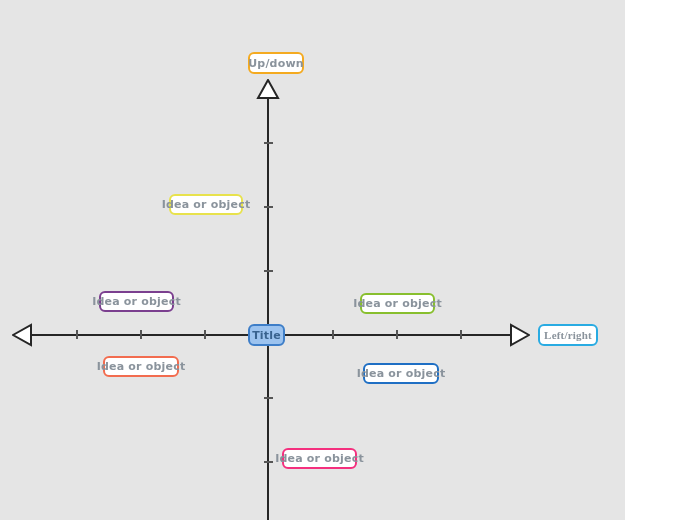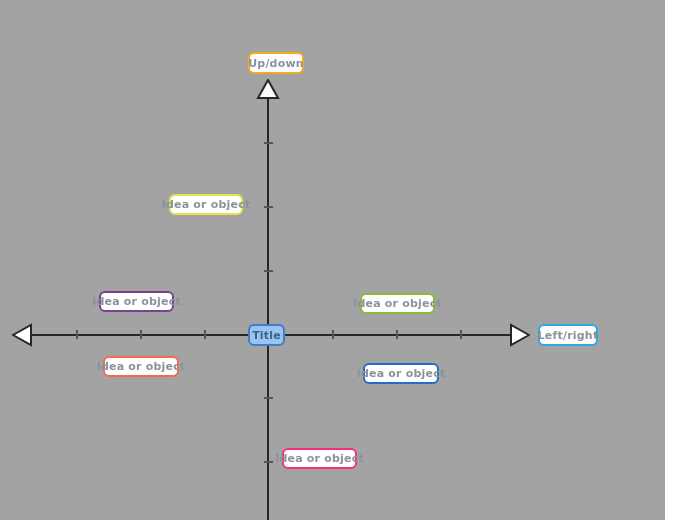--- a/index.html
+++ b/index.html
@@ -7,23 +7,22 @@
     padding: 0;
     background: #ffffff;
   }
   body {
     font-family: "DejaVu Sans", "Liberation Sans", sans-serif;
   }
   #canvas {
     position: relative;
     width: 625px;
     height: 520px;
-    background: #a3a3a3;
+    background: #e5e5e5;
     overflow: hidden;
-    padding-left: 40px;
   }
 
   
   .axis-line {
     position: absolute;
     background: #262626;
   }
   .axis-h {
     height: 2px;
   }
@@ -106,21 +105,21 @@
       <polygon points="19,12 1,2 1,22" fill="#ffffff" stroke="#262626" stroke-width="2" stroke-linejoin="miter"></polygon>
     </svg>
   </div>
   <div class="arrow" id="arrow-up" style="left: 256px; top: 79px; display: block;">
     <svg width="24" height="20" viewBox="0 0 24 20">
       <polygon points="12,1 2,19 22,19" fill="#ffffff" stroke="#262626" stroke-width="2" stroke-linejoin="miter"></polygon>
     </svg>
   </div>
 
   <div class="node" id="label-up-down" style="left: 248px; top: 52px; width: 56px; height: 22px; border-color: rgb(244, 170, 32); background: rgb(255, 255, 255); color: rgb(138, 147, 156);">Up/down</div>
-  <div class="node" id="label-left-right" style="left: 538px; top: 324px; width: 60px; height: 22px; border-color: rgb(41, 171, 226); background: rgb(255, 255, 255); color: rgb(138, 147, 156);">Left/right</div>
+  <div class="node" id="label-left-right" style="left: 538px; top: 324px; width: 60px; height: 22px; border-color: rgb(41, 171, 226); background: rgb(255, 255, 255); color: rgb(138, 147, 156); font-family: Liberation Serif, serif;">Left/right</div>
 
   <div class="node filled" id="center-node" style="left: 248px; top: 324px; width: 37px; height: 22px; border-color: rgb(62, 126, 200); background: rgb(156, 195, 239); color: rgb(57, 99, 143);">Title</div>
 
   <div id="nodes-layer">
       <div class="node" style="left: 169px; top: 194px; width: 74px; height: 21px; border-color: rgb(232, 226, 76); background: rgb(255, 255, 255); color: rgb(138, 147, 156);">Idea or object</div>
       <div class="node" style="left: 99px; top: 291px; width: 75px; height: 21px; border-color: rgb(123, 63, 143); background: rgb(255, 255, 255); color: rgb(138, 147, 156);">Idea or object</div>
       <div class="node" style="left: 360px; top: 293px; width: 75px; height: 21px; border-color: rgb(136, 191, 46); background: rgb(255, 255, 255); color: rgb(138, 147, 156);">Idea or object</div>
       <div class="node" style="left: 103px; top: 356px; width: 76px; height: 21px; border-color: rgb(242, 108, 79); background: rgb(255, 255, 255); color: rgb(138, 147, 156);">Idea or object</div>
       <div class="node" style="left: 363px; top: 363px; width: 76px; height: 21px; border-color: rgb(31, 111, 196); background: rgb(255, 255, 255); color: rgb(138, 147, 156);">Idea or object</div>
       <div class="node" style="left: 282px; top: 448px; width: 75px; height: 21px; border-color: rgb(244, 48, 126); background: rgb(255, 255, 255); color: rgb(138, 147, 156);">Idea or object</div>

